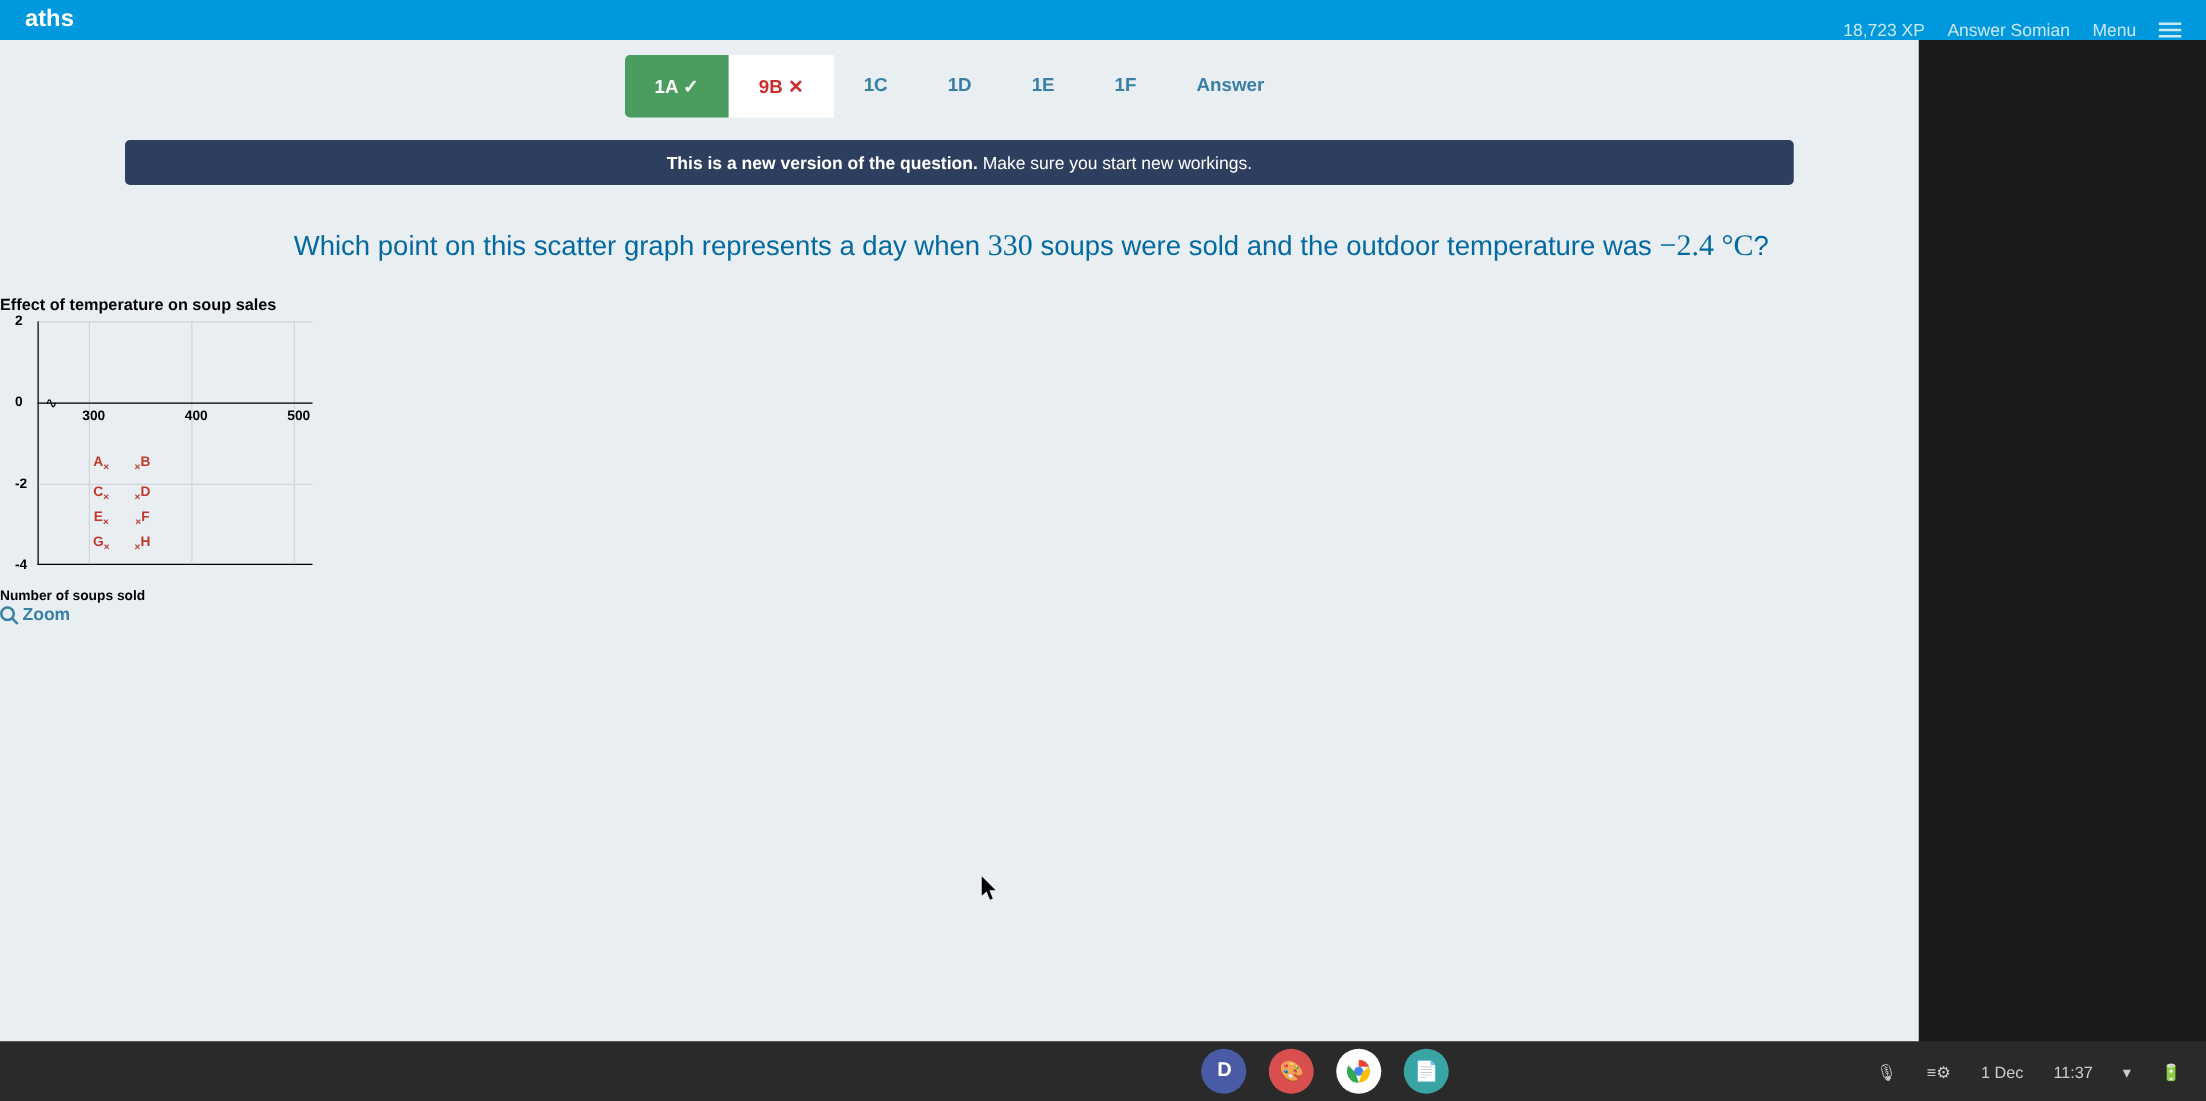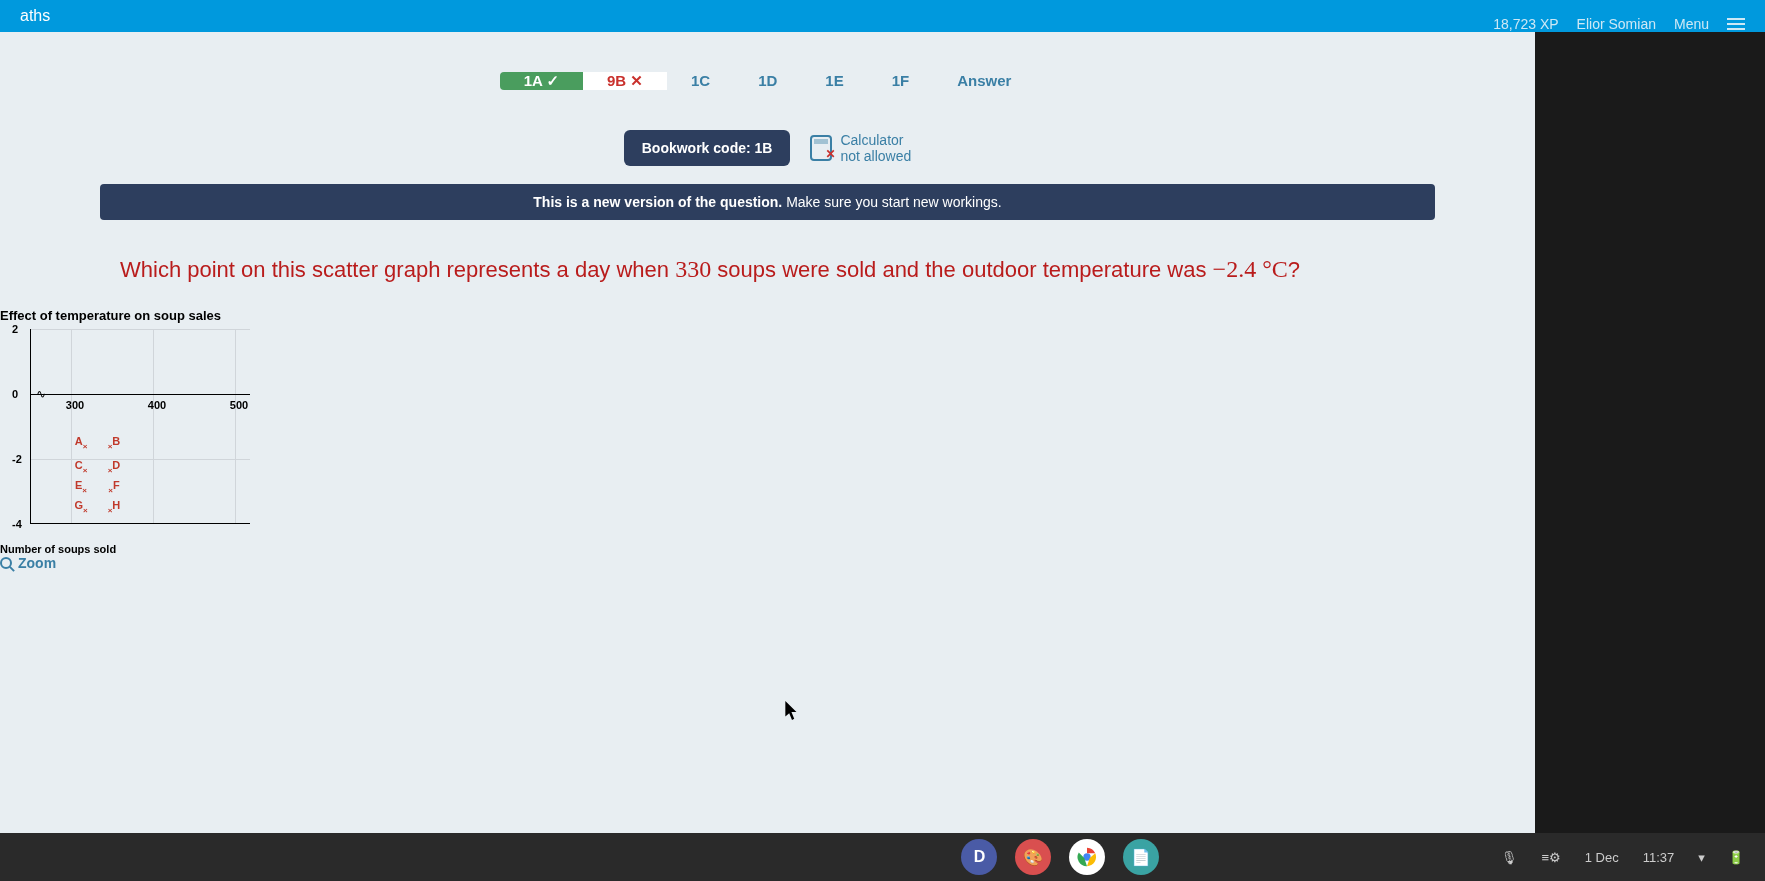--- a/index.html
+++ b/index.html
@@ -1,39 +1,39 @@
 <!DOCTYPE html>
 <html><head>
 <meta charset="utf-8">
 <style>
 * { margin: 0; padding: 0; box-sizing: border-box; font-family: Arial, sans-serif; }
 body { background: #1a1a1a; width: 1765px; height: 881px; overflow: hidden; }
 .topbar { background: #0099dd; height: 32px; display: flex; align-items: center; justify-content: space-between; padding: 0 20px; color: #fff; }
-.topbar-left { font-size: 16px; font-weight: 400; }
+.topbar-left { font-size: 19px; font-weight: 700; }
 .topbar-right { display: flex; align-items: center; gap: 18px; font-size: 14px; color: #cde8f5; margin-top: 16px; }
 .menu-icon { display: inline-flex; flex-direction: column; gap: 3px; }
 .menu-icon span { width: 18px; height: 2px; background: #cde8f5; }
 .main { background: #e8eef2; height: 849px; position: relative; margin-right: 230px; }
 .tabs { display: flex; justify-content: center; gap: 0; padding-top: 12px; }
-.tab { padding: 0 24px; font-size: 15px; font-weight: 600; cursor: pointer; color: #3a7fa5; margin-top: 28px; }
+.tab { padding: 16px 24px; font-size: 15px; font-weight: 600; cursor: pointer; color: #3a7fa5; }
 .tab.done { background: #4a9d5e; color: #fff; border-radius: 4px 0 0 4px; }
 .tab.done::after { content: ' ✓'; }
 .tab.fail { background: #fff; color: #c9302c; }
 .tab.fail::after { content: ' ✕'; }
 .tab.summary { color: #3a7fa5; }
 .code-row { display: flex; justify-content: center; align-items: center; gap: 20px; margin-top: 40px; }
 .code-badge { background: #2d3e5e; color: #fff; padding: 10px 18px; border-radius: 6px; font-size: 14px; font-weight: 600; }
 .calc { display: flex; align-items: center; gap: 8px; font-size: 14px; color: #3a7fa5; }
 .calc-icon { width: 22px; height: 26px; border: 2px solid #3a7fa5; border-radius: 4px; position: relative; }
 .calc-icon::before { content: ''; position: absolute; top: 2px; left: 2px; right: 2px; height: 5px; background: #3a7fa5; opacity: .4; }
 .calc .x { color: #c9302c; font-weight: bold; position: absolute; left: 15px; top: 12px; font-size: 12px; }
 .calc-wrap { position: relative; }
 .banner { background: #2d3e5e; color: #fff; margin: 18px 100px 0; padding: 10px 30px; border-radius: 4px; font-size: 14px; text-align: center; }
 .banner b { font-weight: 700; }
-.question { text-align: left; margin: 30px 120px 0; font-size: 22px; color: #b91c1c; line-height: 1.6; }
+.question { text-align: right; margin: 30px 120px 0; font-size: 22px; color: #0369a1; line-height: 1.6; }
 .question .num { font-family: 'Times New Roman', serif; font-size: 24px; }
 .question .deg { font-family: 'Times New Roman', serif; font-size: 24px; }
 .chart-area { display: flex; flex-direction: column; align-items: flex-start; margin-top: 20px; }
 .chart-title { font-size: 13px; font-weight: 700; margin-bottom: 6px; }
 .chart-body { position: relative; width: 260px; height: 210px; }
 .ylabel { position: absolute; left: -20px; top: 50%; transform: translate(-50%,-50%) rotate(-90deg); font-size: 11px; font-weight: 700; white-space: nowrap; }
 .xlabel { text-align: center; font-size: 11px; font-weight: 700; margin-top: 4px; }
 .plot { position: absolute; left: 30px; top: 0; width: 220px; height: 195px; border-left: 1px solid #000; border-bottom: 1px solid #000; }
 .grid-v { position: absolute; top: 0; bottom: 0; border-left: 1px solid #d0d5da; }
 .grid-h { position: absolute; left: 0; right: 0; border-top: 1px solid #d0d5da; }
@@ -59,21 +59,21 @@
 .shelf-icon { width: 36px; height: 36px; border-radius: 50%; display: flex; align-items: center; justify-content: center; font-weight: bold; }
 .tray { display: flex; align-items: center; gap: 24px; color: #ccc; font-size: 13px; }
 </style>
 </head>
 <body>
 
 <div class="topbar">
   <div class="topbar-left">aths</div>
   <div class="topbar-right">
     <span>18,723 XP</span>
-    <span>Elior Somian</span>
+    <span>Answer Somian</span>
     <span>Menu</span>
     <span class="menu-icon">
         <span></span>
         <span></span>
         <span></span>
       </span>
   </div>
 </div>
 
 <div class="main">
@@ -81,33 +81,20 @@
   <div class="tabs">
     <div class="tab done">1A</div>
     <div class="tab fail">9B</div>
     <div class="tab">1C</div>
     <div class="tab">1D</div>
     <div class="tab">1E</div>
     <div class="tab">1F</div>
     <div class="tab summary">Answer</div>
   </div>
 
-  <div class="code-row">
-    <div class="code-badge">Bookwork code: 1B</div>
-    <div class="calc">
-      <div class="calc-wrap">
-          <div class="calc-icon"></div>
-          <span class="x">✕</span>
-        </div>
-      <div>
-        <div>Calculator</div>
-        <div>not allowed</div>
-      </div>
-    </div>
-  </div>
 
   <div class="banner">
     <b>This is a new version of the question.</b><span> Make sure you start new workings.</span>
   </div>
 
   <div class="question">
     <span>Which point on this scatter graph represents a day when </span><span class="num">330</span><span> soups were sold and the outdoor temperature was </span><span class="deg">−2.4 °C</span><span>?</span>
   </div>
 
   <div class="chart-area">

